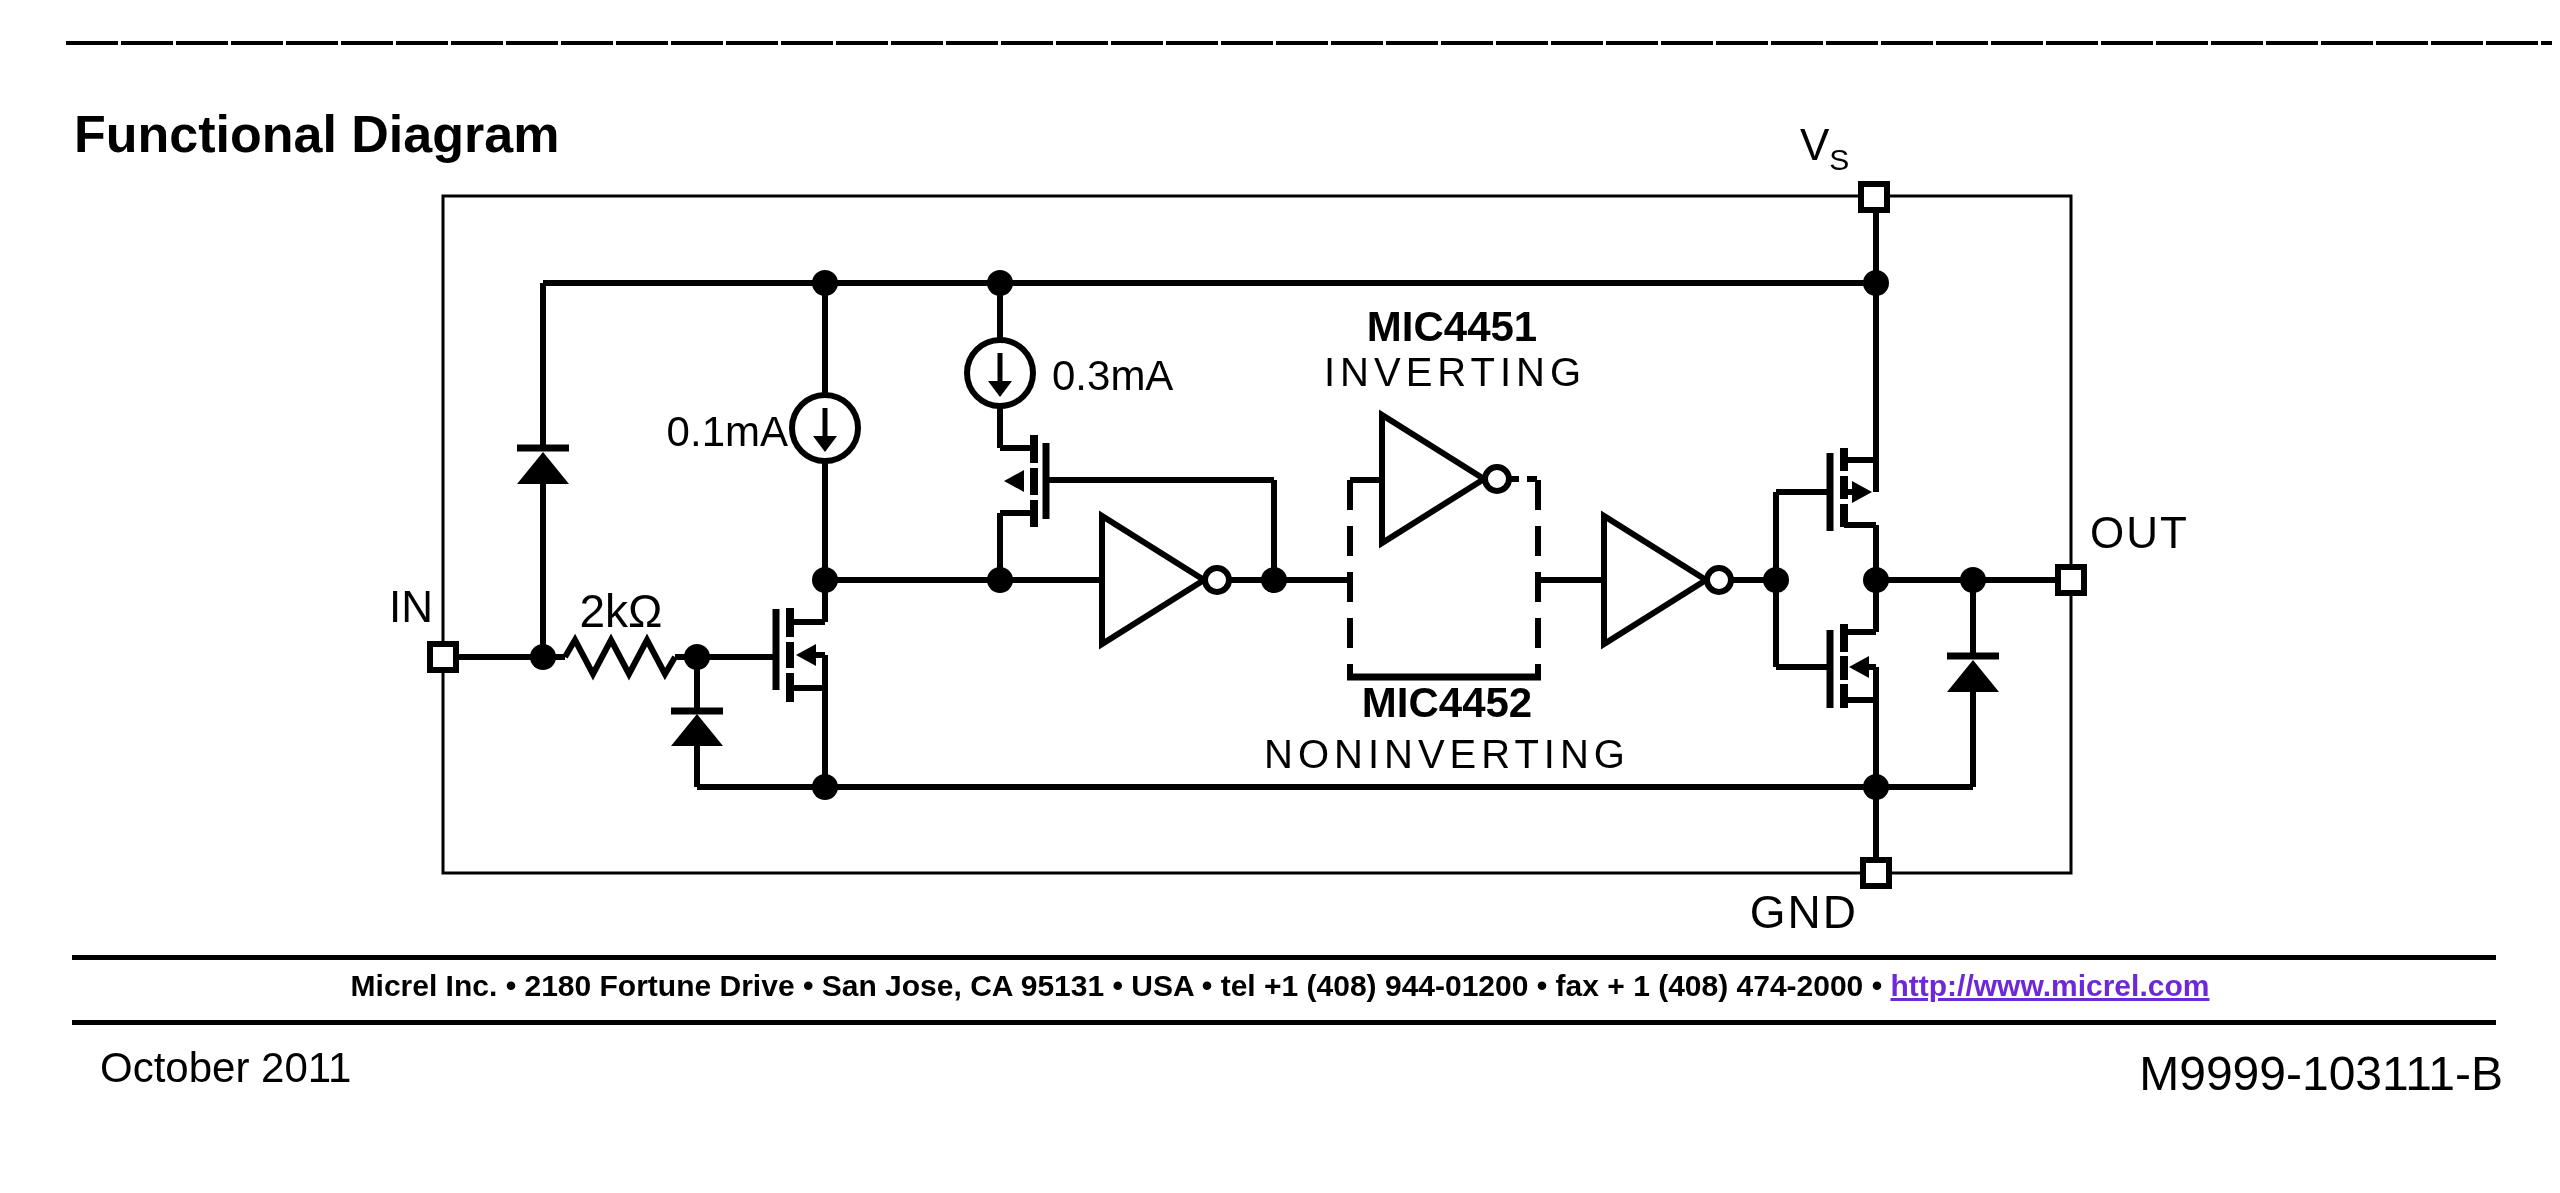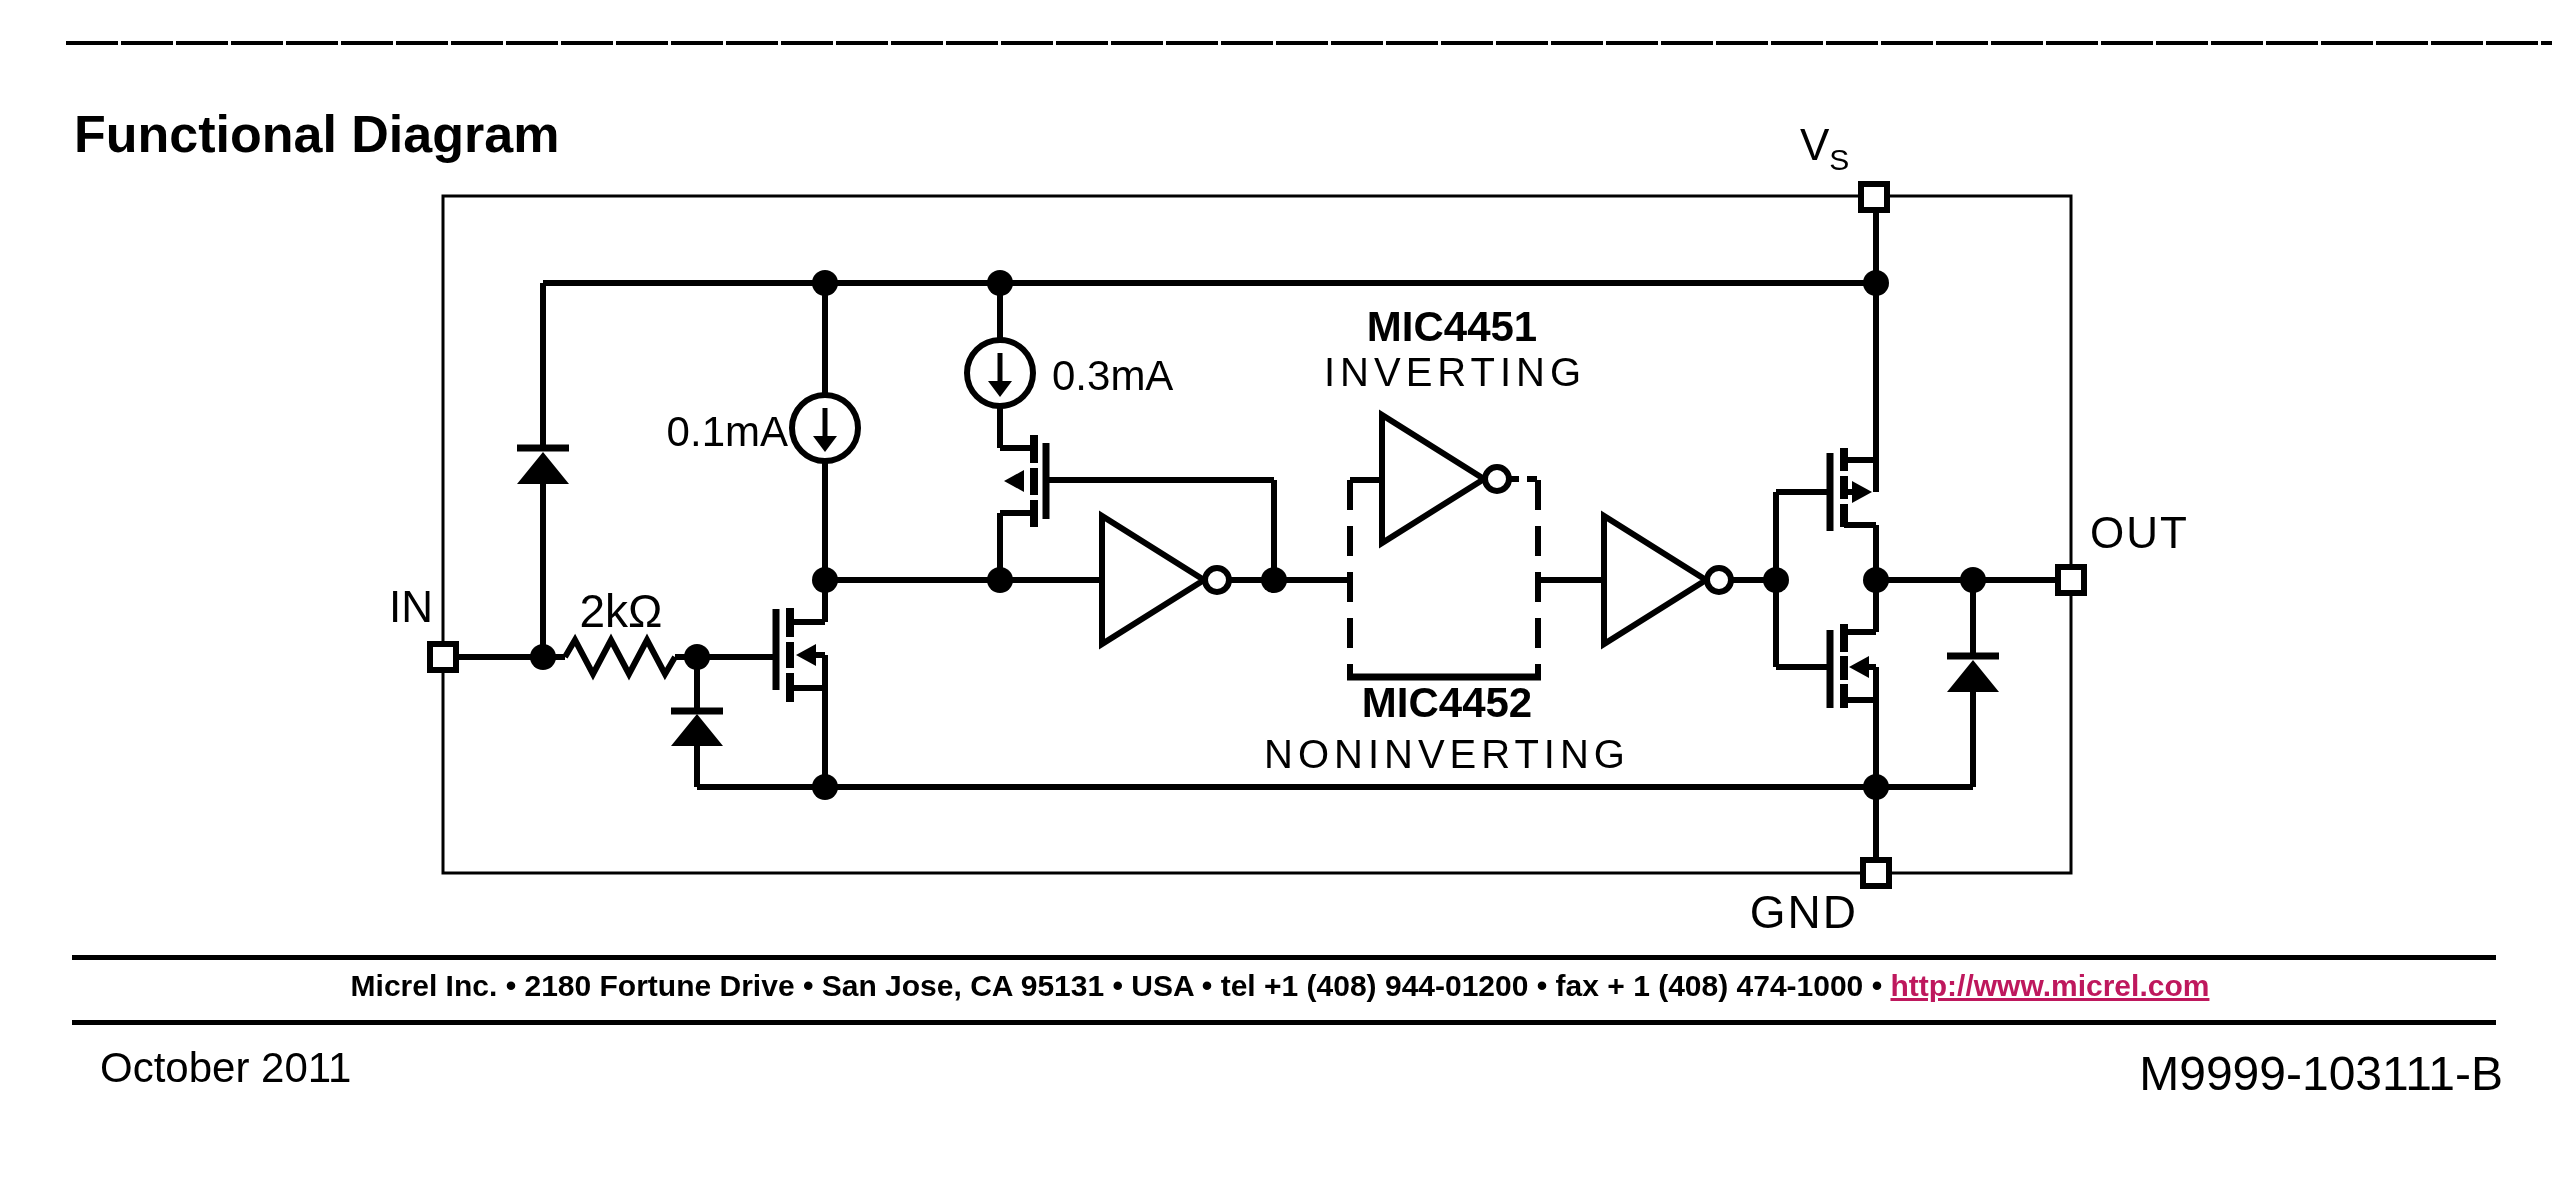--- a/index.html
+++ b/index.html
@@ -172,17 +172,17 @@
     <text x="788" y="446" font-size="42" text-anchor="end">0.1mA</text>
     <text x="1052" y="390" font-size="42">0.3mA</text>
     <text x="1452" y="341" font-size="42" font-weight="bold" text-anchor="middle">MIC4451</text>
     <text x="1455" y="386" font-size="40" text-anchor="middle" letter-spacing="5">INVERTING</text>
     <text x="1447" y="717" font-size="42" font-weight="bold" text-anchor="middle">MIC4452</text>
     <text x="1447" y="768" font-size="40" text-anchor="middle" letter-spacing="5">NONINVERTING</text>
   </g>
 </svg>
 
 <div class="footer-rule r1"></div>
-<div class="footer-line"><span>Micrel Inc. • 2180 Fortune Drive • San Jose, CA 95131 • USA • tel +1 (408) 944-01200 • fax + 1 (408) 474-1000 • </span><a href="#" style="color: #be185d;">http://www.micrel.com</a></div>
+<div class="footer-line"><span>Micrel Inc. • 2180 Fortune Drive • San Jose, CA 95131 • USA • tel +1 (408) 944-01200 • fax + 1 (408) 474-2000 • </span><a href="#" style="color: #6d28d9;">http://www.micrel.com</a></div>
 <div class="footer-rule r2"></div>
 
 <div class="date-text">October 2011</div>
 <div class="doc-number">M9999-103111-B</div>
 
 </body></html>

